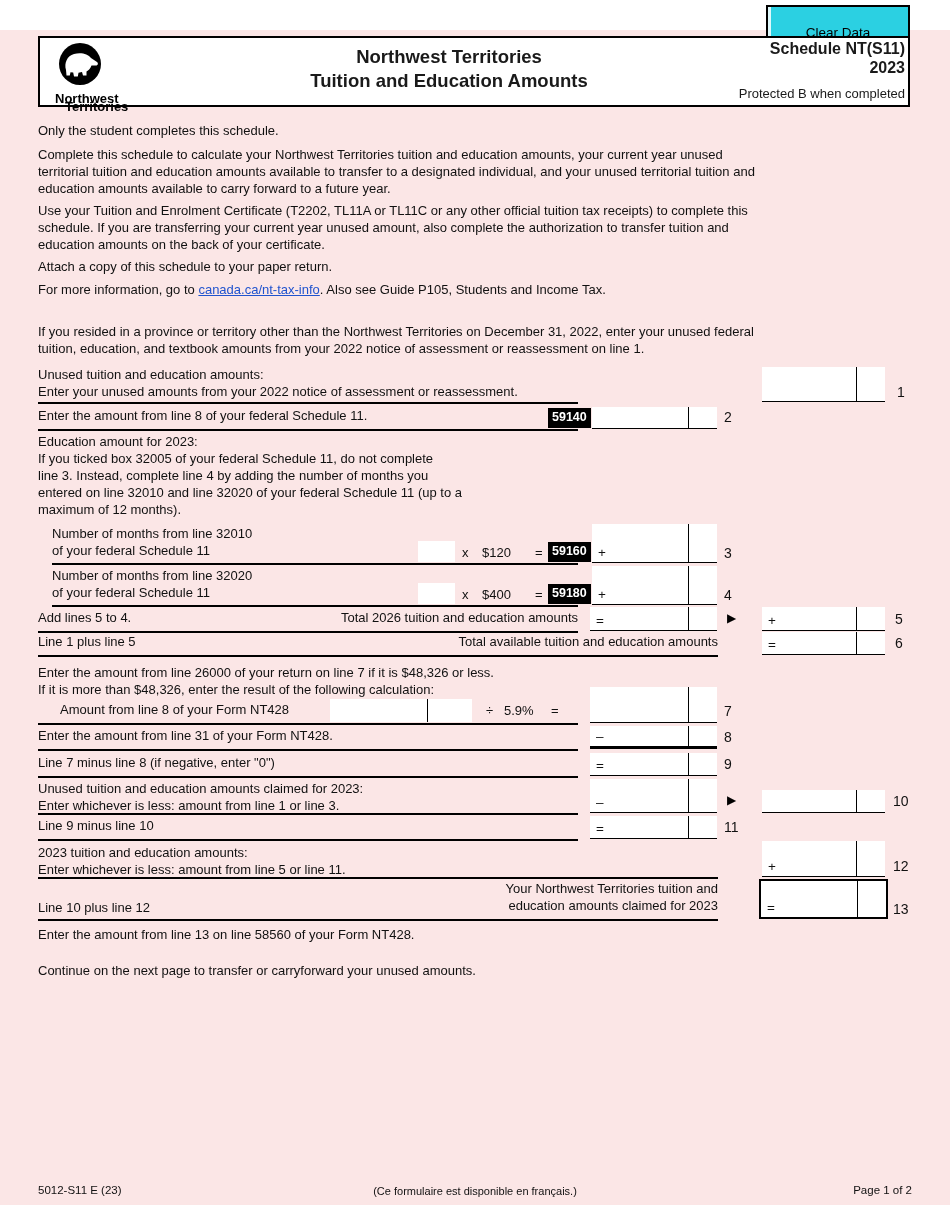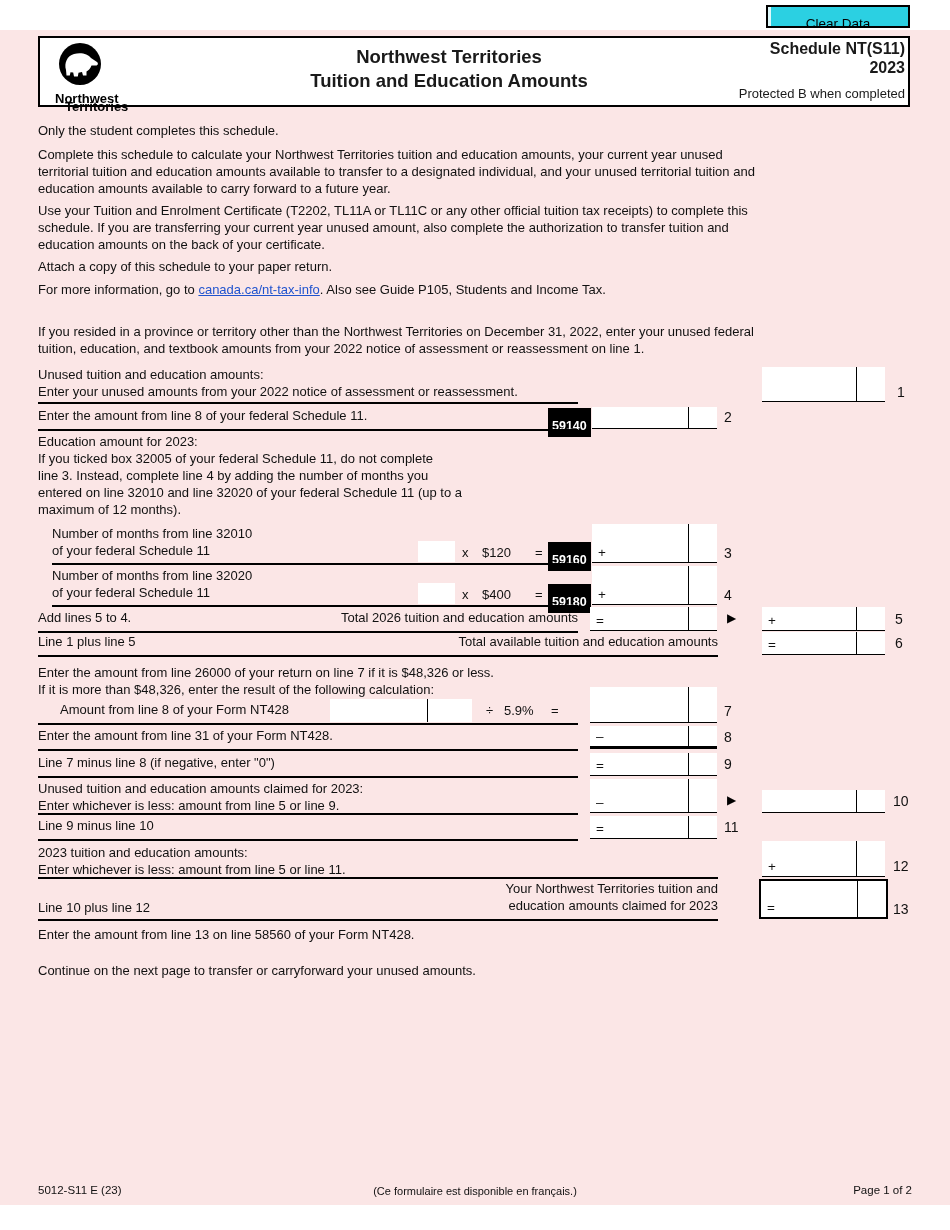--- a/index.html
+++ b/index.html
@@ -7,21 +7,21 @@
     width:950px;height:1230px;position:relative;background:#ffffff;
     font-family:"Liberation Sans","DejaVu Sans",sans-serif;color:#1a1a1a;
     -webkit-font-smoothing:antialiased;
   }
   .pink{position:absolute;left:0;top:30px;width:950px;height:1175px;background:#fbe6e6;}
   
   .clear-btn{
     position:absolute;left:766px;top:5px;width:144px;height:23px;
     background:#2bd0e2;border:2px solid #000;box-shadow:inset 3px 0 0 rgba(255,255,255,.85);
     font-size:13.5px;line-height:19px;text-align:center;color:#000;cursor:pointer;
-    font-family:"Liberation Sans","DejaVu Sans",sans-serif;padding:7px;
+    font-family:"Liberation Sans","DejaVu Sans",sans-serif;padding:16px;
   }
   .header-box{
     position:absolute;left:38px;top:36px;width:872px;height:71px;
     background:#fff;border:2px solid #000;box-sizing:border-box;
   }
   .title-line{position:absolute;left:0;width:898px;text-align:center;font-weight:bold;font-size:18.5px;}
   .hdr-right{position:absolute;right:45px;text-align:right;}
   .sched{font-weight:bold;font-size:16px;}
   .protected{font-size:13px;}
   .logo-wrap{position:absolute;left:55px;top:41px;width:110px;}
@@ -34,21 +34,21 @@
   .rule{position:absolute;height:1.6px;background:#000;}
   .link{color:#2053ce;text-decoration:underline;cursor:pointer;}
   
   .field{position:absolute;background:#fff;border-bottom:1.6px solid #000;box-sizing:border-box;}
   .money::after{content:"";position:absolute;top:0;bottom:0;right:28px;width:1.3px;background:#000;}
   .widecents::after{right:44px;}
   .thick{border:2.5px solid #000;border-bottom-width:2.5px;}
   .sum{border-bottom-width:3px;}
   .sign{position:absolute;left:6px;bottom:2px;font-size:13.5px;color:#111;}
   .inputbox{position:absolute;background:#fff;}
-  .badge{position:absolute;background:#000;color:#fff;font-weight:bold;font-size:12.5px;line-height:1;padding:12px 4px 4px;}
+  .badge{position:absolute;background:#000;color:#fff;font-weight:bold;font-size:12.5px;line-height:1;padding:3px 4px 4px;}
   .arrow{position:absolute;font-size:12px;color:#000;}
   .foot{position:absolute;font-size:11.5px;color:#111;}
 </style>
 </head>
 <body>
 
 <div class="pink"></div>
 
 <button class="clear-btn">Clear Data</button>
 
@@ -168,21 +168,21 @@
 <div class="num" style="left:724px;top:729px">8</div>
 
 <div class="lbl" style="left:38px;top:754px">Line 7 minus line 8 (if negative, enter "0")</div>
 <div class="field money" style="left:590px;top:753px;width:127px;height:23px">
     <span class="sign">=</span>
   </div>
 <div class="rule" style="left:38px;top:776px;width:540px"></div>
 <div class="num" style="left:724px;top:756px">9</div>
 
 <div class="lbl preline" style="left:38px;top:780px;width:540px">Unused tuition and education amounts claimed for 2023:
-Enter whichever is less: amount from line 5 or line 9.</div>
+Enter whichever is less: amount from line 1 or line 3.</div>
 <div class="field money" style="left:590px;top:779px;width:127px;height:34px">
     <span class="sign">–</span>
   </div>
 <div class="rule" style="left:38px;top:813px;width:540px"></div>
 <div class="arrow" style="left:727px;top:793px">▶</div>
 <div class="field money" style="left:762px;top:790px;width:123px;height:23px"></div>
 <div class="num" style="left:893px;top:793px">10</div>
 
 <div class="lbl" style="left:38px;top:817px">Line 9 minus line 10</div>
 <div class="field money" style="left:590px;top:816px;width:127px;height:23px">

